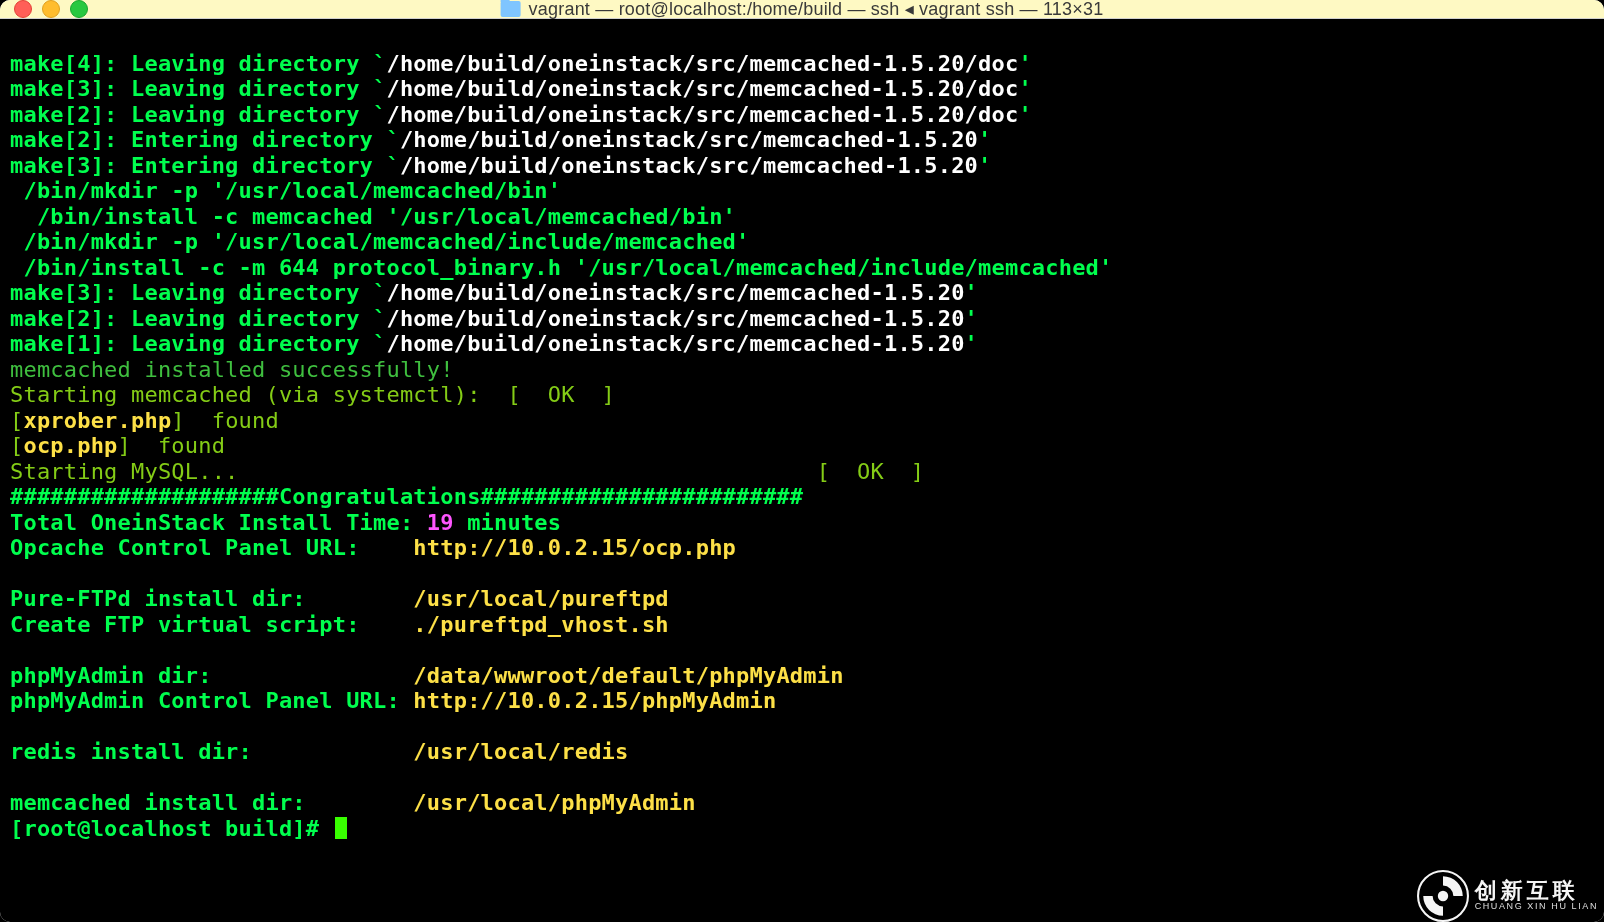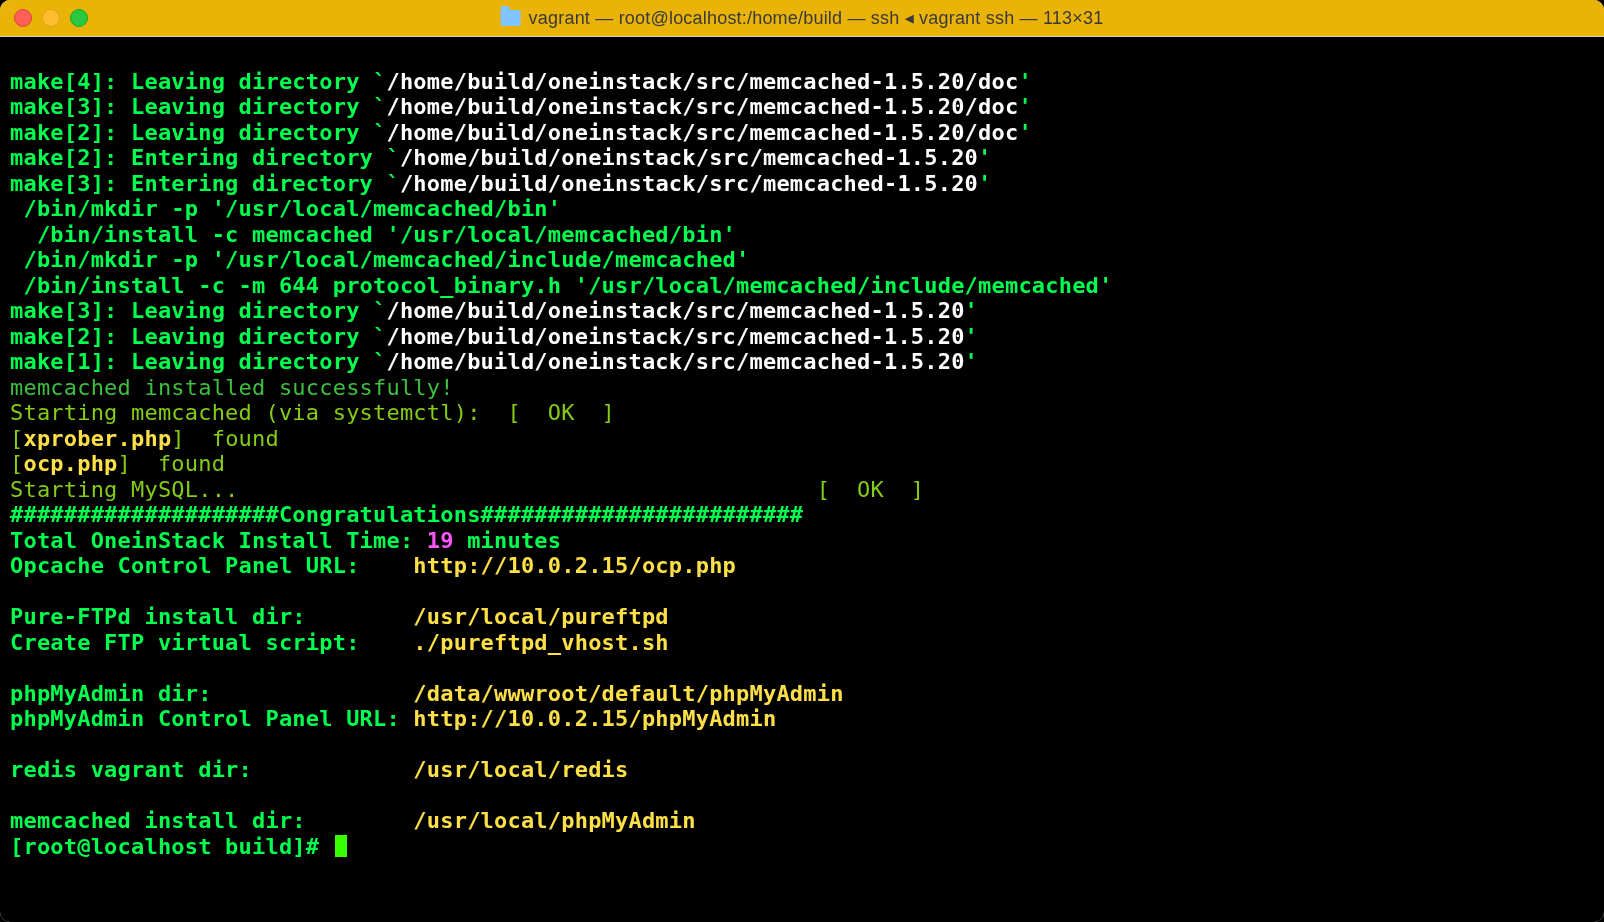--- a/index.html
+++ b/index.html
@@ -17,21 +17,21 @@
     height: 922px;
     background: #fff;
     border-radius: 10px;
     overflow: hidden;
     display: flex;
     flex-direction: column;
   }
 
   .titlebar {
     height: 36px;
-    background: #eab308;
+    background: #fef9c3;
     display: flex;
     align-items: center;
     border-bottom: 1px solid #d0d0d0;
     position: relative;
   }
 
   .traffic {
     display: flex;
     gap: 10px;
     margin-left: 14px;
@@ -166,20 +166,32 @@
 <span class="g bold">####################Congratulations########################</span>
 <span><span class="g bold">Total OneinStack Install Time: </span><span class="mag">19</span><span class="g bold"> minutes</span></span>
 <span><span class="g bold">Opcache Control Panel URL:    </span><span class="blue">http://10.0.2.15/ocp.php</span></span>
 
 <span><span class="g bold">Pure-FTPd install dir:        </span><span class="blue">/usr/local/pureftpd</span></span>
 <span><span class="g bold">Create FTP virtual script:    </span><span class="blue">./pureftpd_vhost.sh</span></span>
 
 <span><span class="g bold">phpMyAdmin dir:               </span><span class="blue">/data/wwwroot/default/phpMyAdmin</span></span>
 <span><span class="g bold">phpMyAdmin Control Panel URL: </span><span class="blue">http://10.0.2.15/phpMyAdmin</span></span>
 
-<span><span class="g bold">redis vagrant dir:            </span><span class="blue">/usr/local/redis</span></span>
+<span><span class="g bold">redis install dir:            </span><span class="blue">/usr/local/redis</span></span>
 
 <span><span class="g bold">memcached install dir:        </span><span class="blue">/usr/local/phpMyAdmin</span></span>
 <span class="prompt-line"><span class="g bold">[root@localhost build]# </span><span class="cursor"></span></span>
 
+    <div class="watermark">
+      <svg viewBox="0 0 100 100">
+        <circle cx="50" cy="50" r="48" fill="none" stroke="#fff" stroke-width="4"></circle>
+        <path d="M50 12 A38 38 0 0 1 88 50 L70 50 A20 20 0 0 0 50 30 Z" fill="#fff"></path>
+        <path d="M50 88 A38 38 0 0 1 12 50 L30 50 A20 20 0 0 0 50 70 Z" fill="#fff"></path>
+        <circle cx="50" cy="50" r="10" fill="#fff"></circle>
+      </svg>
+      <div class="watermark-text">
+        <span class="cn">创新互联</span>
+        <span class="en">CHUANG XIN HU LIAN</span>
+      </div>
+    </div>
   </div>
 
 </div>
 
 </body></html>

